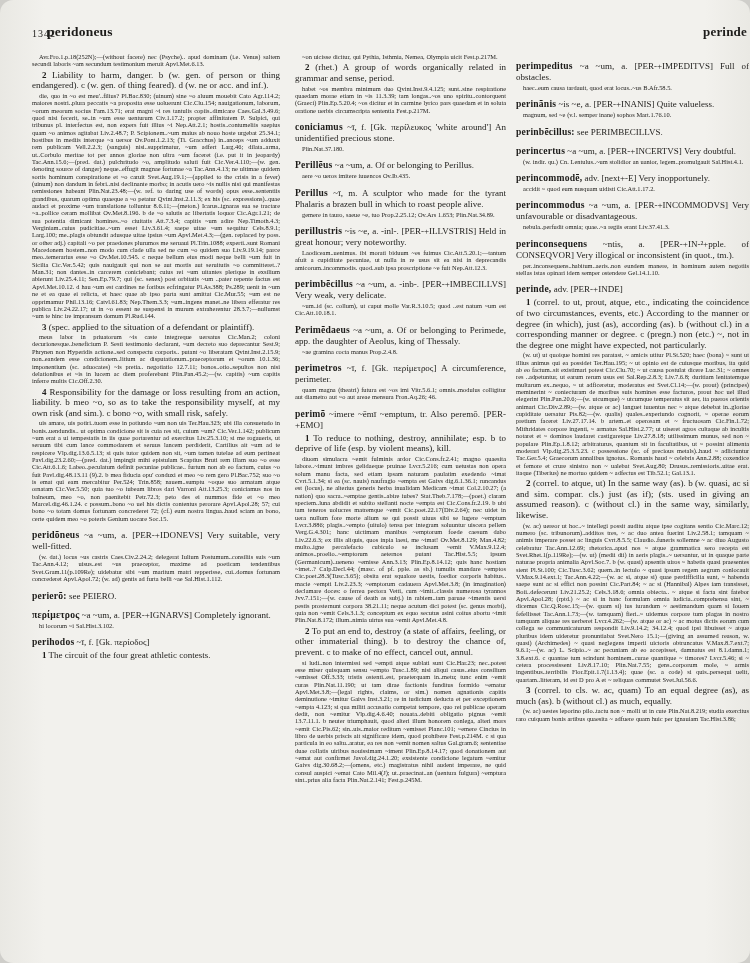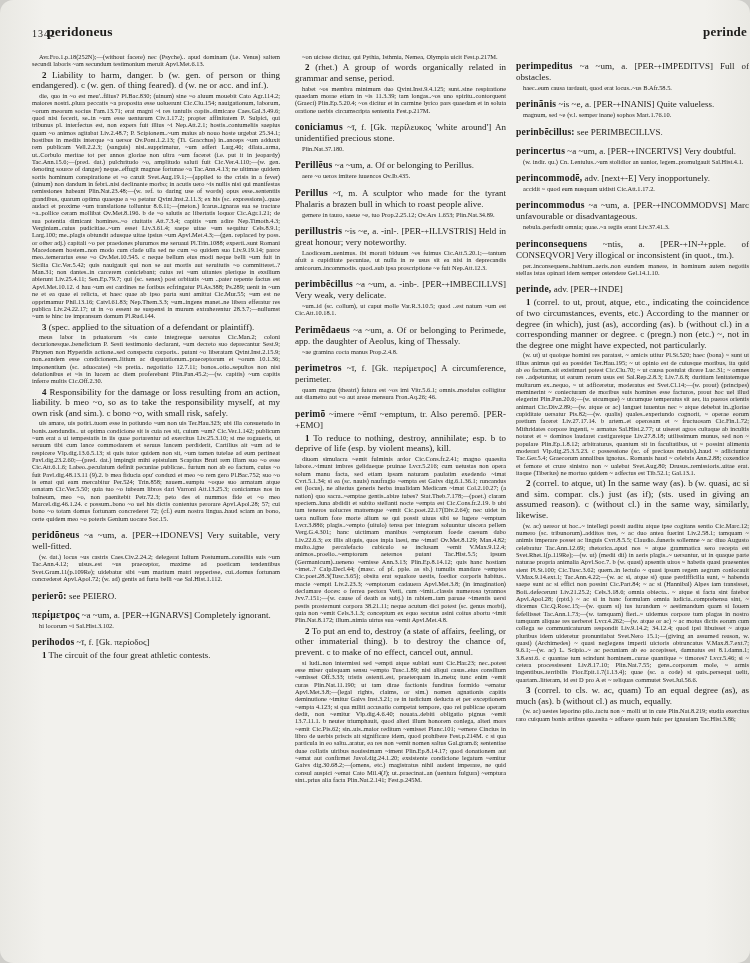--- a/index.html
+++ b/index.html
@@ -103,21 +103,21 @@
     <div class="col col-right">
         <p class="blk entry"><span class="hw">perimpeditus</span> <span>~a ~um, a. [PER-+IMPEDITVS] Full of obstacles.</span></p>
         <p class="blk quote"><span>haec..eum causa tardauit, quod erat locus..~us B.Afr.58.5.</span></p>
         <p class="blk entry"><span class="hw">perinānis</span> <span>~is ~e, a. [PER-+INANIS] Quite valueless.</span></p>
         <p class="blk quote"><span>magnum, sed ~e (v.l. semper inane) sophos Mart.1.76.10.</span></p>
         <p class="blk entry"><span class="hw">perinbēcillus:</span> <span>see PERIMBECILLVS.</span></p>
         <p class="blk entry"><span class="hw">perincertus</span> <span>~a ~um, a. [PER-+INCERTVS] Very doubtful.</span></p>
         <p class="blk quote"><span>(w. indir. qu.) Cn. Lentulus..~um stolidior an uanior, legem..promulgauit Sal.Hist.4.1.</span></p>
         <p class="blk entry"><span class="hw">perincommodē,</span> <span>adv. [next+-E] Very inopportunely.</span></p>
         <p class="blk quote"><span>accidit ~ quod eum nusquam uidisti Cic.Att.1.17.2.</span></p>
-        <p class="blk entry"><span class="hw">perincommodus</span> <span>~a ~um, a. [PER-+INCOMMODVS] Marc unfavourable or disadvantageous.</span></p>
+        <p class="blk entry"><span class="hw">perincommodus</span> <span>~a ~um, a. [PER-+INCOMMODVS] Very unfavourable or disadvantageous.</span></p>
         <p class="blk quote"><span>nebula..perfudit omnia; quae..~a regiis erant Liv.37.41.3.</span></p>
         <p class="blk entry"><span class="hw">perinconsequens</span> <span>~ntis, a. [PER-+IN-²+pple. of CONSEQVOR] Very illogical or inconsistent (in quot., tm.).</span></p>
         <p class="blk quote"><span>per..inconsequens..habitum..aeris..non eundem manere, in hominum autem negotiis stellas istas opinari idem semper ostendere Gel.14.1.10.</span></p>
         <p class="blk entry"><span class="hw">perinde,</span> <span>adv. [PER-+INDE]</span></p>
         <p class="blk sense"><span class="num">1</span> <span>(correl. to ut, prout, atque, etc., indicating the coincidence of two circumstances, events, etc.) According to the manner or degree (in which), just (as), according (as). b (without cl.) in a corresponding manner or degree. c (pregn.) non (etc.) ~, not in the degree one might have expected, not particularly.</span></p>
         <p class="blk quote"><span>(w. ut) ut quoique homini res paratast, ~ amicis utitur Pl.St.520; haec (bona) ~ sunt ut illius animus qui ea possidet Ter.Hau.195; ~ ut opinio est de cuiusque moribus, ita quid ab eo factum..sit existimari potest Cic.Clu.70; ~ ut causa postulat dicere Luc.31; ~ omnes res ..adpetuntur, ut earum rerum usus est Sal.Rep.2.8.3; Liv.7.6.8; duritiam lenitatemque multarum ex..nequo, ~ ut adficeretur, moderatus est Svet.Cl.14;—(w. prout) (principes) meminerint ~ coniecturam de moribus suis homines esse facturos, prout hoc uel illud elegerint Plin.Pan.20.6;—(w. utcumque) ~ utcumque temperatus sit aer, ita pueros orientis animari Cic.Div.2.89;—(w. atque or ac) languet iuuentus nec ~ atque debebat in..gloriae cupiditate uersatur Pis.82;—(w. qualis) quales..experiundo cognorit, ~ operae eorum pretium faceret Liv.27.17.14. b artem..et operosam et ~ fructuosam Cic.Fin.1.72; Mithridates corpore ingenti, ~ armatus Sal.Hist.2.77; ut uiseret agros cultaque ab incultis notaret et ~ dominos laudaret castigaretque Liv.27.8.18; utilissimum munus, sed non ~ populare Plin.Ep.1.8.12; arbitraturus, quantum sit in facultatibus, ut ~ possint alimenta moderari Vlp.dig.25.3.5.23. c possessione (sc. of precious metals)..haud ~ adliciuntur Tac.Ger.5.4; Graecorum annalibus ignotus.. Romanis haud ~ celebris Ann.2.88; coxendice et femore et crure sinistro non ~ ualebat Svet.Aug.80; Drusus..remissioris..uitae erat. itaque (Tiberius) ne mortuo quidem ~ adfectus est Tib.52.1; Gal.13.1.</span></p>
         <p class="blk sense"><span class="num">2</span> <span>(correl. to atque, ut) In the same way (as). b (w. quasi, ac si and sim. compar. cls.) just (as if); (sts. used in giving an assumed reason). c (without cl.) in the same way, similarly, likewise.</span></p>
         <p class="blk quote"><span>(w. ac) uereor ut hoc..~ intellegi possit auditu atque ipse cogitans sentio Cic.Marc.12; numero (sc. tribunorum)..additos tres, ~ ac duo antea fuerint Liv.2.58.1; tamquam ~ animis imperare posset ac linguis Cvrt.8.5.5; Claudio..funeris sollemne ~ ac diuo Augusto celebratur Tac.Ann.12.69; rhetorica..apud nos ~ atque grammatica sero recepta est Svet.Rhet.1(p.119Re);—(w. ut) (medii dii) in aeris plagis..~ uersantur, ut in quaque parte naturae propria animalia Apvl.Soc.7. b (w. quasi) apsentis uiros ~ habetis quasi praesentes sient Pl.St.100; Cic.Tusc.3.62; quem..in lectulo ~ quasi ipsum regem aegrum conlocauit V.Max.9.14.ext.1; Tac.Ann.4.22;—(w. ac si, atque si) quae perdifficilia sunt, ~ habenda saepe sunt ac si effici non possint Cic.Part.84; ~ ac si (Hannibal) Alpes iam transisset, Boii..defecerunt Liv.21.25.2; Cels.3.18.6; omnia obiecta.. ~ atque si facta sint fatebor Apvl.Apol.28; (rptd.) ~ ac si in hanc formulam omnia iudicia..comprehensa sint, ~ dicemus Cic.Q.Rosc.15;—(w. quam si) ius iurandum ~ aestimandum quam si Iouem fefellisset Tac.Ann.1.73;—(w. tamquam) fieri..~ uidemus corpore tum plagas in nostro tamquam aliquae res uerberet Lvcr.4.262;—(w. atque or ac) ~ ac motus dictis eorum cum collega se communicaturum respondit Liv.9.14.2; 34.12.4; quod ipsi libuisset ~ atque pluribus idem uideretur pronuntiabat Svet.Nero 15.1;—(giving an assumed reason, w. quasi) (Archimedes) ~ quasi neglegens imperii uictoris obtruncatus V.Max.8.7.ext.7; 9.6.1;—(w. ac) L. Scipio..~ ac pecuniam ab eo accepisset, damnatus est 8.1.damn.1; 3.8.ext.6. c quantae tum scindunt hominem..curae quantique ~ timores? Lvcr.5.46; si ~ cetera processissent Liv.8.17.10; Plin.Nat.7.55; gens..corporum mole, ~ armis ingentibus..terribilis Flor.Epit.1.7(1.13.4); quae (sc. a code) si quis..persequi uelit, quartam..litteram, id est D pro A et ~ reliquas commutet Svet.Jul.56.6.</span></p>
         <p class="blk sense"><span class="num">3</span> <span>(correl. to cls. w. ac, quam) To an equal degree (as), as much (as). b (without cl.) as much, equally.</span></p>
         <p class="blk quote"><span>(w. ac) uestes leporino pilo..tactu non ~ molli ut in cute Plin.Nat.8.219; studia exercitus raro cuiquam bonis artibus quaesita ~ adfuere quam huic per ignauiam Tac.Hist.3.86;</span></p>

